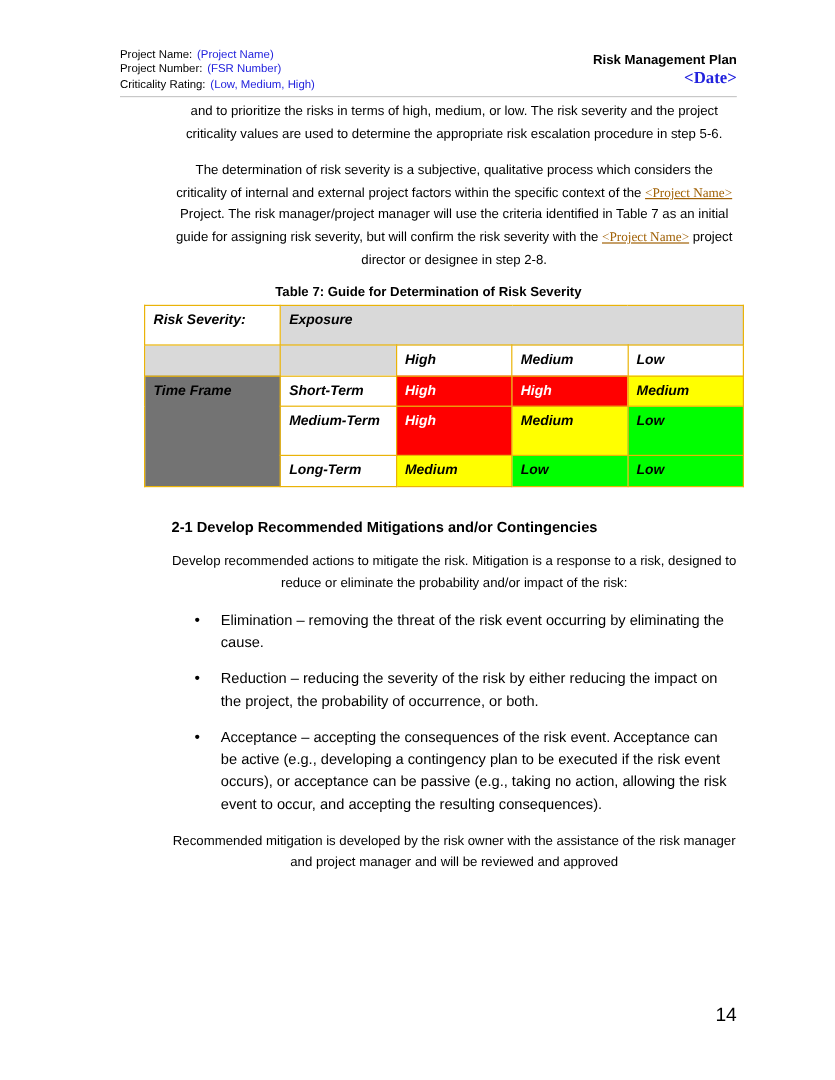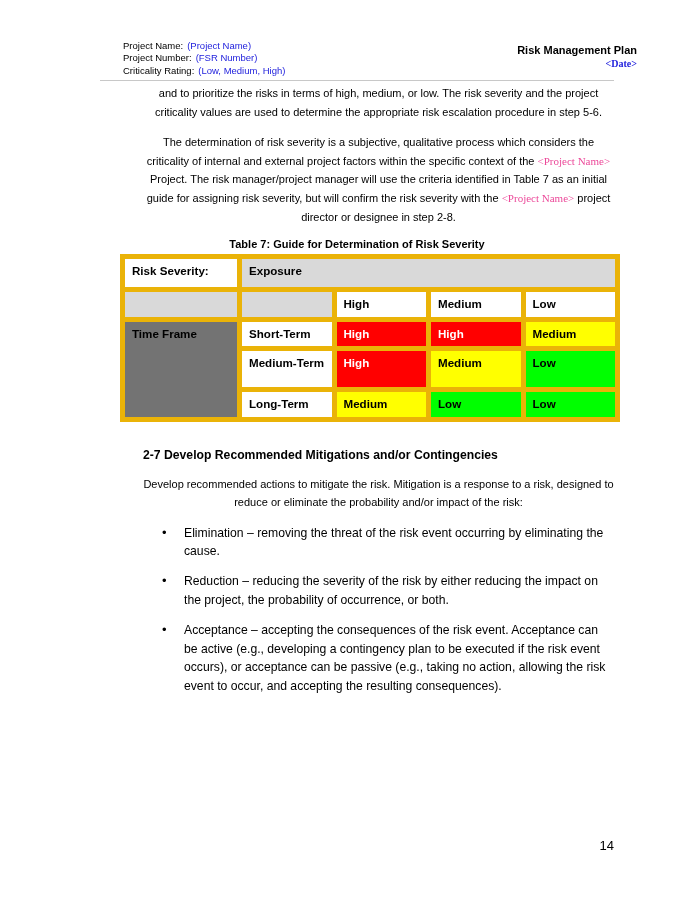--- a/index.html
+++ b/index.html
@@ -22,21 +22,20 @@
 
   
   .doc-header {
     position: absolute;
     left: 100px;
     top: 40px;
     width: 514px;
     display: flex;
     justify-content: space-between;
     align-items: flex-start;
-    margin-left: 23px;
   }
   .hdr-left {
     font-size: 9.5px;
     line-height: 12.3px;
     white-space: nowrap;
   }
   .hdr-left .row { white-space: nowrap; }
   .hdr-label { color: #000000; }
   .hdr-value {
     color: #2222dd;
@@ -47,21 +46,21 @@
     padding-top: 4px;
   }
   .hdr-title {
     font-size: 11px;
     font-weight: bold;
     color: #000000;
     white-space: nowrap;
   }
   .hdr-date {
     font-family: "Liberation Serif", serif;
-    font-size: 10px;
+    font-size: 14px;
     font-weight: bold;
     color: #2222dd;
     margin-top: 2px;
   }
   .hdr-rule {
     position: absolute;
     left: 100px;
     top: 80px;
     width: 514px;
     height: 1px;
@@ -77,21 +76,22 @@
   }
   p.para {
     margin: 0 0 12px 0;
     font-size: 11px;
     line-height: 18.6px;
     text-align: center;
   }
   .flush { padding-left: 43px; }
   .ph {
     font-family: "Liberation Serif", serif;
-    color: #ec4899;
+    color: #a16207;
+    text-decoration: underline;
   }
 
   
   .tbl-caption {
     text-align: center;
     font-size: 11px;
     font-weight: bold;
     margin: 6px 0 4px 0;
   }
 
@@ -99,25 +99,26 @@
   .matrix-wrap {
     padding-left: 20px;
   }
   table.matrix {
     border-collapse: collapse;
     width: 500px;
     table-layout: fixed;
     font-size: 11.6px;
   }
   table.matrix td {
-    border: 5px solid #eab308;
+    border: 1px solid #eab308;
     padding: 5px 7px 5px 7px;
     vertical-align: top;
     font-weight: bold;
     line-height: 14.5px;
+    font-style: italic;
   }
   .c-label { width: 98px; }
   .c-tf    { width: 98px; }
   .c-exp   { width: 100px; }
 
   .cell-white { background: #ffffff; }
   .cell-gray  { background: #d9d9d9; }
   .cell-red    { background: #ff0000; color: #ffffff; }
   .cell-yellow { background: #ffff00; color: #000000; }
   .cell-green  { background: #00ff00; color: #000000; }
@@ -164,21 +165,21 @@
     line-height: 18.6px;
   }
 
   
   .page-num {
     position: absolute;
     left: 100px;
     top: 838px;
     width: 514px;
     text-align: right;
-    font-size: 13px;
+    font-size: 16px;
   }
 </style>
 </head>
 <body>
 
 <div class="page">
 
   <div class="doc-header">
     <div class="hdr-left">
       <div class="row">
@@ -238,32 +239,33 @@
             <td class="c-exp cell-yellow">Medium</td>
             <td class="c-exp cell-green">Low</td>
             <td class="c-exp cell-green">Low</td>
           </tr>
         </tbody>
       </table>
     </div>
 
     <div style="height:26px"></div>
 
-    <h2 class="sec">2-7 Develop Recommended Mitigations and/or Contingencies</h2>
+    <h2 class="sec">2-1 Develop Recommended Mitigations and/or Contingencies</h2>
 
     <p class="para flush">Develop recommended actions to mitigate the risk. Mitigation is a response to a risk, designed to reduce or eliminate the probability and/or impact of the risk:</p>
 
     <ul class="bullets">
       <li><span class="dot">•</span><span>Elimination – removing the threat of the risk event occurring by eliminating the cause.</span></li>
       <li><span class="dot">•</span><span>Reduction – reducing the severity of the risk by either reducing the impact on the project, the probability of occurrence, or both.</span></li>
     </ul>
 
 
     <ul class="bullets">
       <li><span class="dot">•</span><span>Acceptance – accepting the consequences of the risk event. Acceptance can be active (e.g., developing a contingency plan to be executed if the risk event occurs), or acceptance can be passive (e.g., taking no action, allowing the risk event to occur, and accepting the resulting consequences).</span></li>
     </ul>
 
+    <p class="para flush" style="margin-top:12px">Recommended mitigation is developed by the risk owner with the assistance of the risk manager and project manager and will be reviewed and approved</p>
 
   </div>
 
   <div class="page-num">14</div>
 
 </div>
 
 </body></html>

